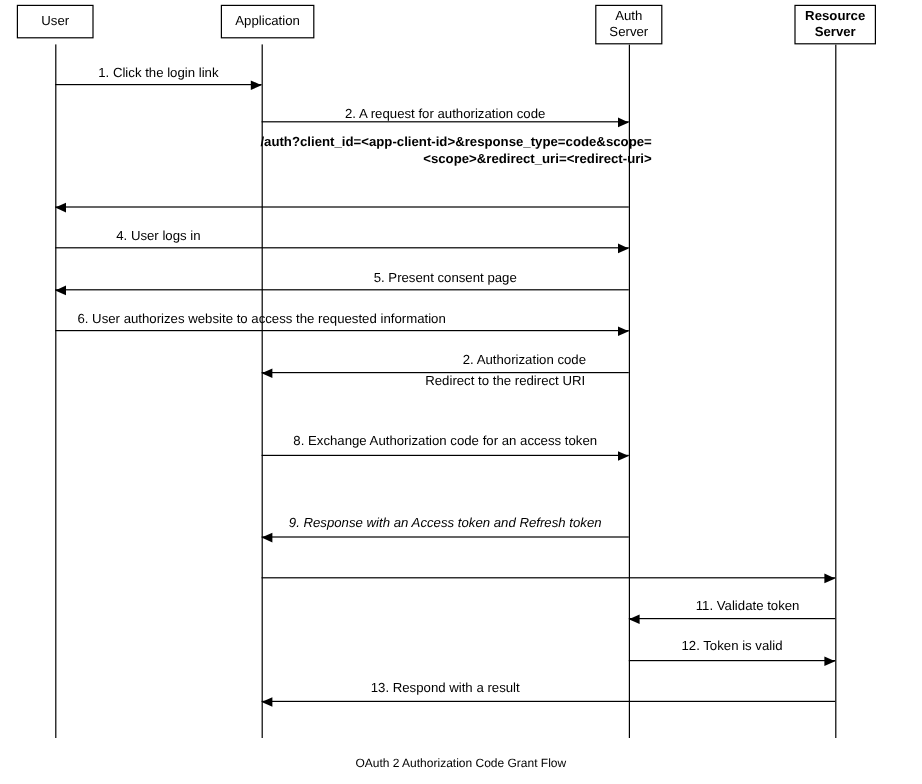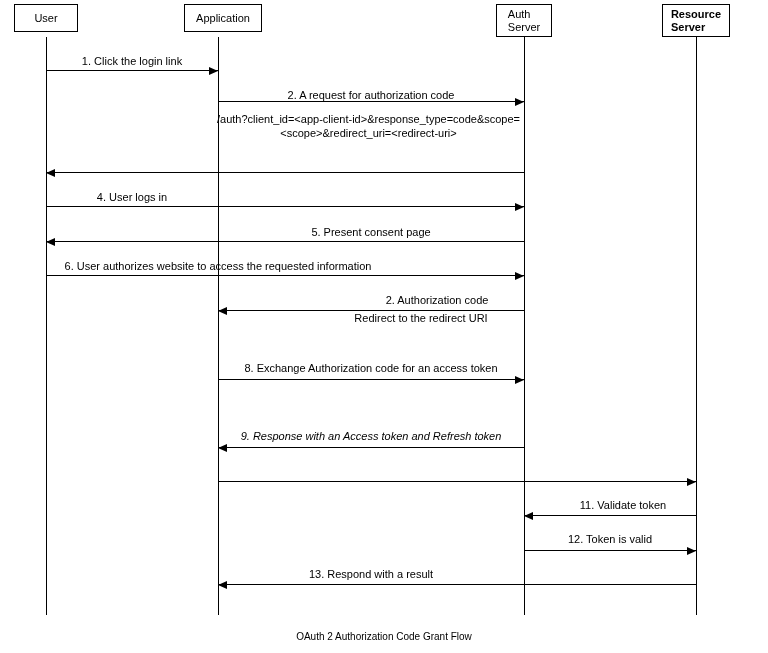--- a/index.html
+++ b/index.html
@@ -21,20 +21,21 @@
   .lifeline-box {
     position: absolute;
     border: 1px solid #000000;
     background: #ffffff;
     box-sizing: border-box;
     display: flex;
     align-items: center;
     justify-content: center;
     font-size: 11px;
     line-height: 13px;
+    text-align: center;
     white-space: pre-line;
     z-index: 3;
   }
   .lifeline-line {
     position: absolute;
     width: 1px;
     background: #000000;
     z-index: 1;
   }
   .msg-line {
@@ -66,21 +67,22 @@
     color: #000000;
     white-space: nowrap;
     z-index: 4;
     background: transparent;
   }
   .msg-label.centered {
     text-align: center;
     transform: translateX(-50%);
   }
   .msg-label.left {
-    text-align: center;
+    text-align: right;
+    font-weight: bold;
   }
   .caption {
     position: absolute;
     width: 100%;
     text-align: center;
     font-size: 10px;
     color: #000000;
   }
 </style>
 </head>

